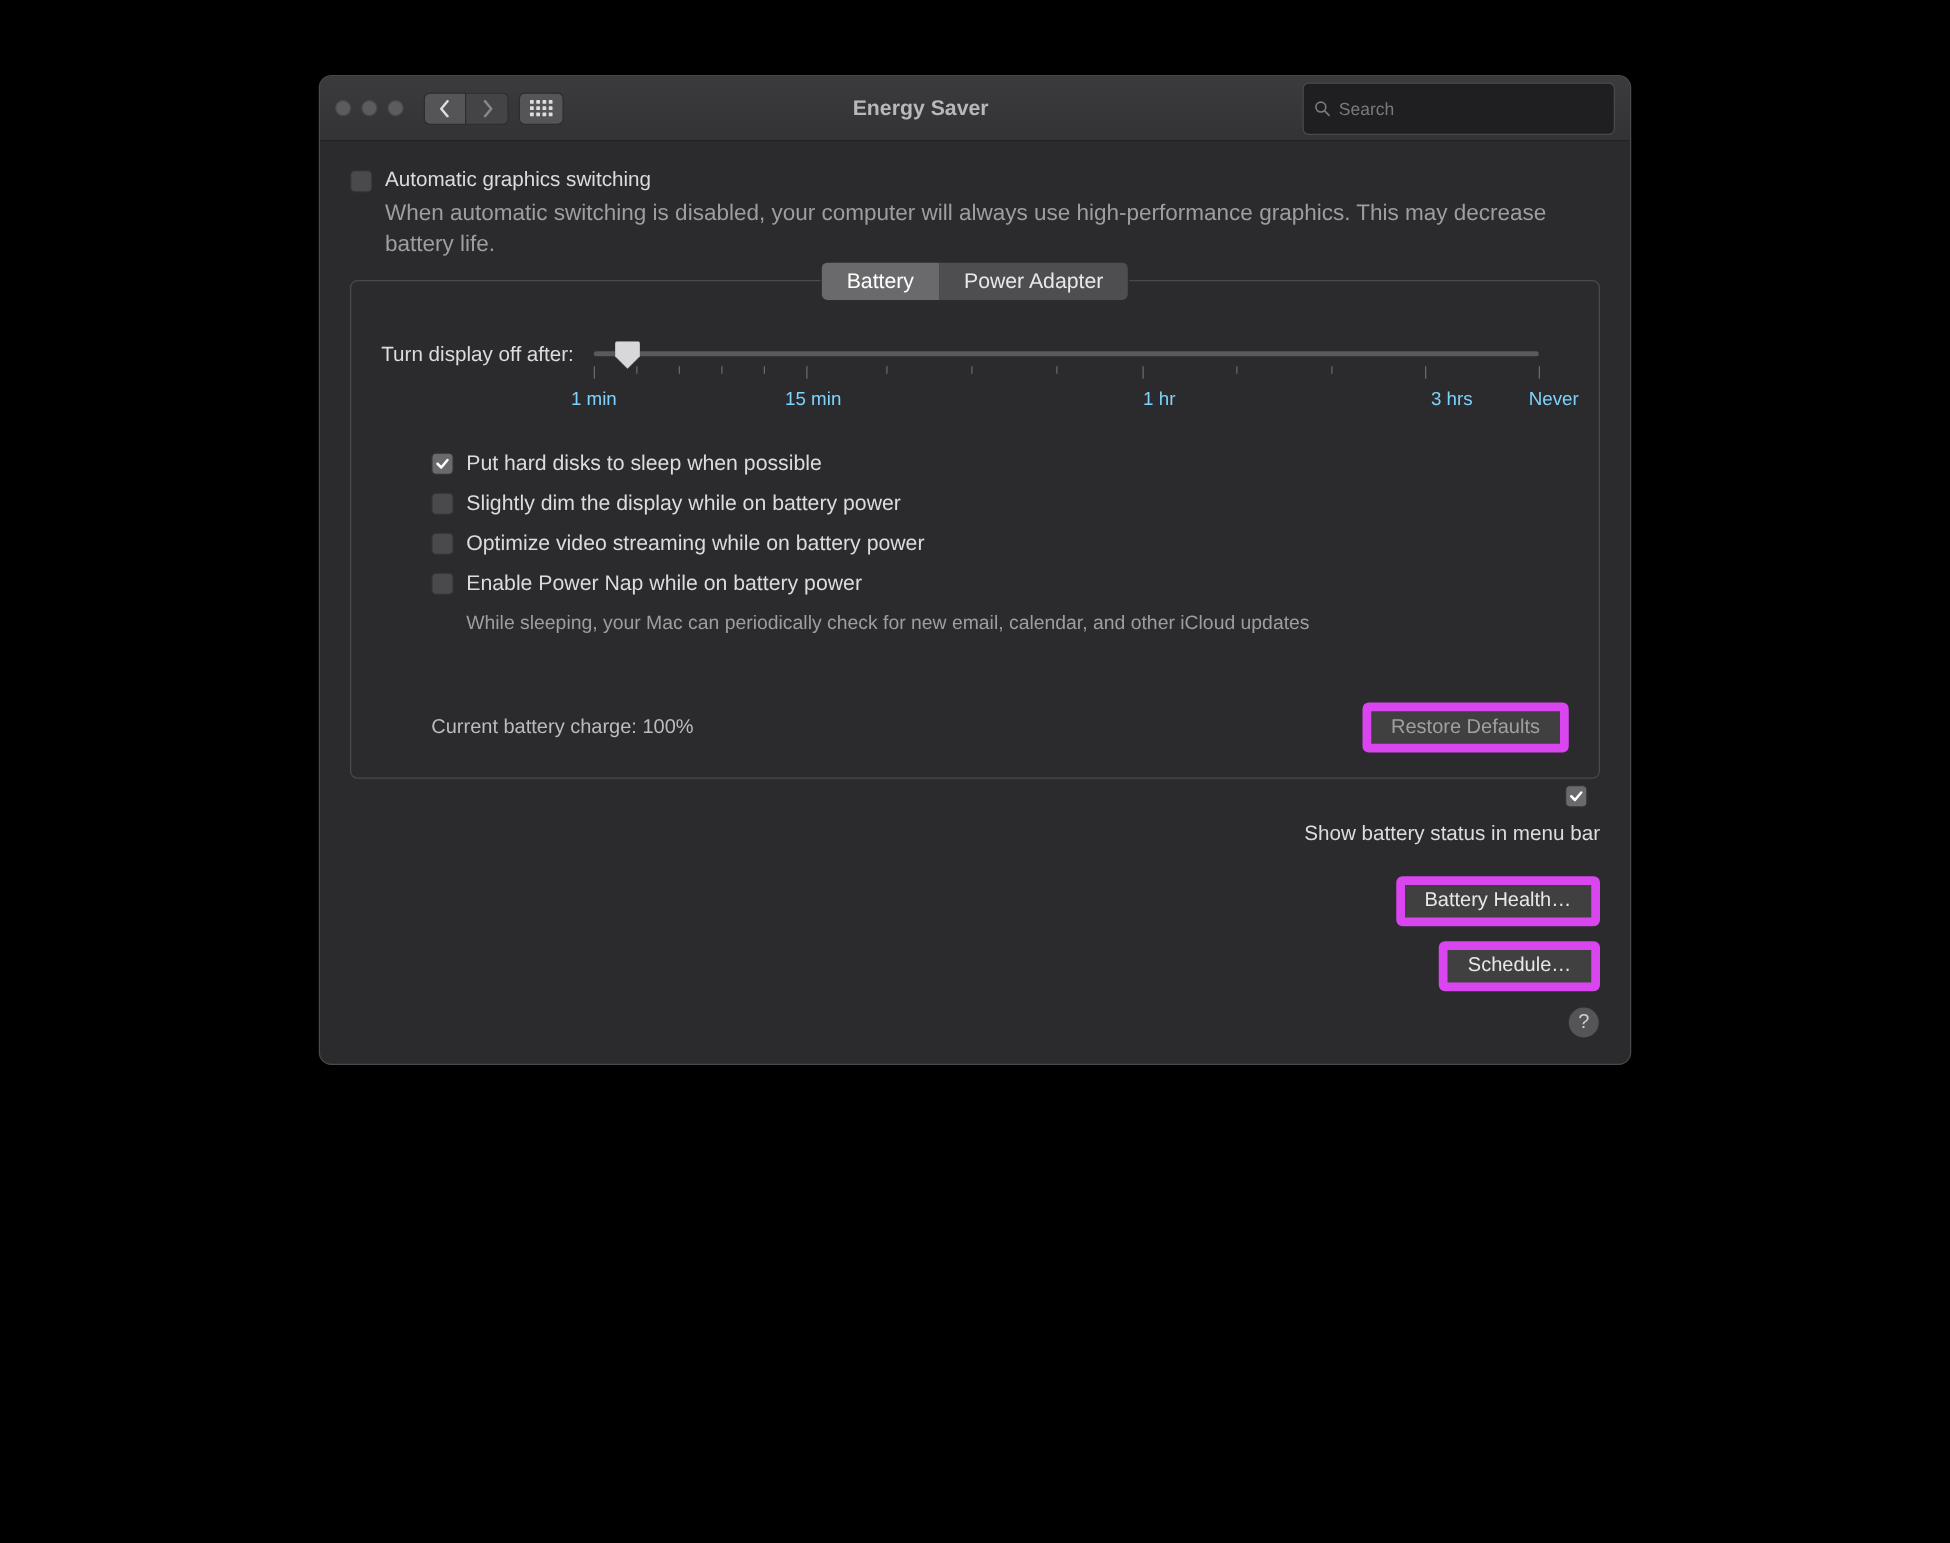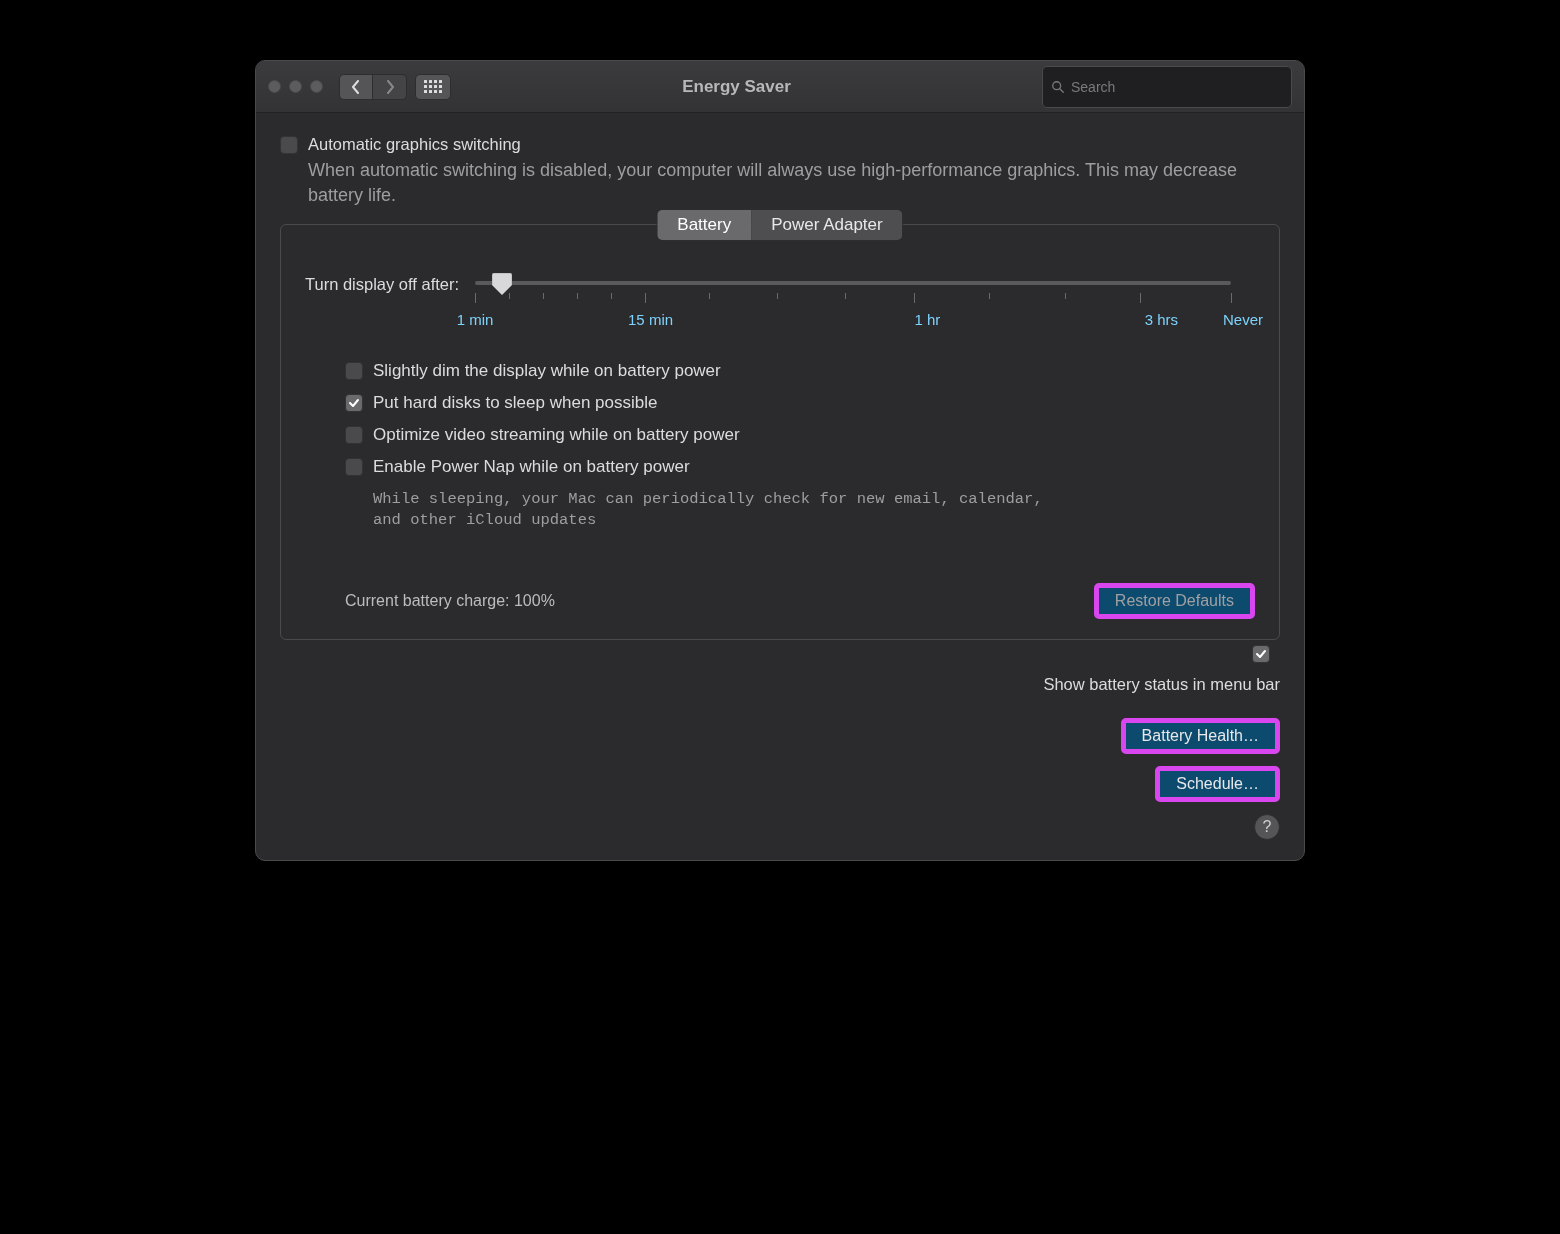--- a/index.html
+++ b/index.html
@@ -129,30 +129,30 @@
   }
   .slider-labels {
     position: relative; margin-top: 14px; height: 20px;
     color: #7dd3fc; font-size: 15px;
   }
   .sl { position: absolute; transform: translateX(-50%); white-space: nowrap; }
 
   .options { margin-top: 30px; margin-left: 40px; }
   .opt { display: flex; align-items: flex-start; margin-bottom: 12px; }
   .opt-label { font-size: 17px; }
-  .opt-desc { color: #9e9ea0; font-size: 15.5px; margin-left: 28px; margin-top: 0; max-width: 680px; line-height: 1.35; font-family: Liberation Mono, monospace; }
+  .opt-desc { color: #9e9ea0; font-size: 15.5px; margin-left: 28px; margin-top: 0; max-width: 680px; line-height: 1.35; }
 
   .panel-footer {
     display: flex; justify-content: space-between; align-items: center;
     margin-top: 52px;
   }
   .status { color: #bcbcbe; font-size: 16px; margin-left: 40px; }
   .btn {
-    background: #0c4a6e; color: #e8e8ea;
-    border: 5px solid #d946ef; border-radius: 5px;
+    background: #404040; color: #e8e8ea;
+    border: 7px solid #d946ef; border-radius: 5px;
     padding: 4px 16px; font-size: 16px;
   }
   .btn.mute { color: #a0a0a2; }
 
   .footer {
     display: flex; align-items: flex-end; gap: 12px;
     margin-top: 4px;
     flex-direction: column;
   }
   .footer .spacer { flex: 1; }
@@ -257,33 +257,33 @@
             <div class="sl" style="left:22.5%">15 min</div>
             <div class="sl" style="left:58%">1 hr</div>
             <div class="sl" style="left:88%">3 hrs</div>
             <div class="sl" style="left:100%; transform:translateX(-80%)">Never</div>
           </div>
         </div>
       </div>
 
       <div class="options">
         <div class="opt">
-          <div class="checkbox"></div>
-          <div class="opt-label">Slightly dim the display while on battery power</div>
-        </div>
-        <div class="opt">
           <div class="checkbox checked">
             <svg viewBox="0 0 12 12">
                 <path d="M2 6 L5 9 L10 3" stroke="#fff" stroke-width="2" fill="none" stroke-linecap="round" stroke-linejoin="round"></path>
               </svg>
           </div>
           <div class="opt-label">Put hard disks to sleep when possible</div>
         </div>
         <div class="opt">
           <div class="checkbox"></div>
+          <div class="opt-label">Slightly dim the display while on battery power</div>
+        </div>
+        <div class="opt">
+          <div class="checkbox"></div>
           <div class="opt-label">Optimize video streaming while on battery power</div>
         </div>
         <div>
           <div class="opt">
             <div class="checkbox"></div>
             <div class="opt-label">Enable Power Nap while on battery power</div>
           </div>
           <div class="opt-desc">While sleeping, your Mac can periodically check for new email, calendar, and other iCloud updates</div>
         </div>
       </div>

